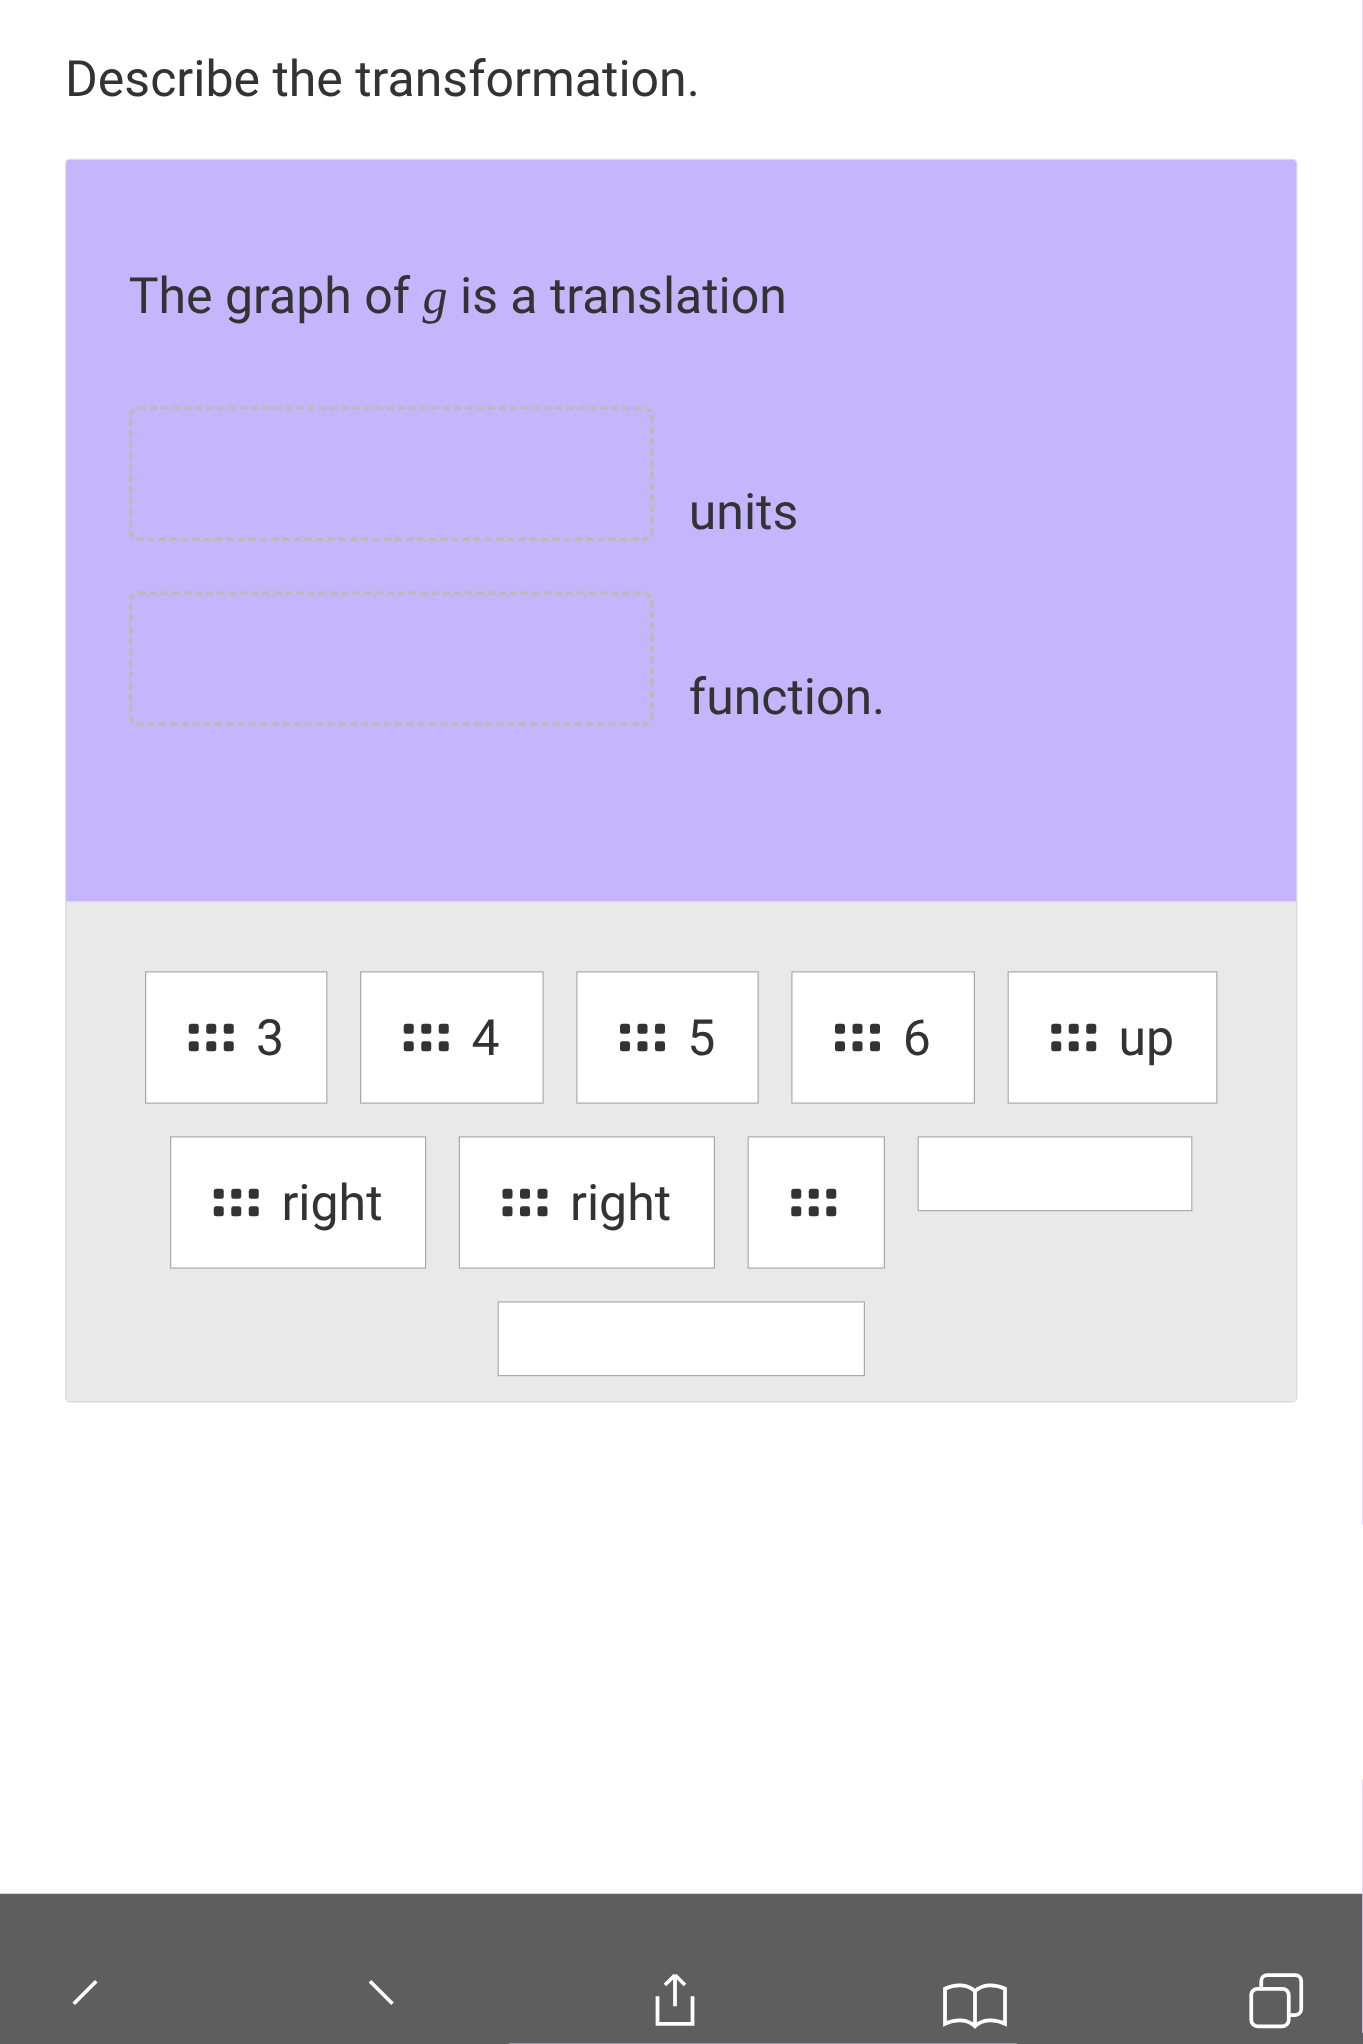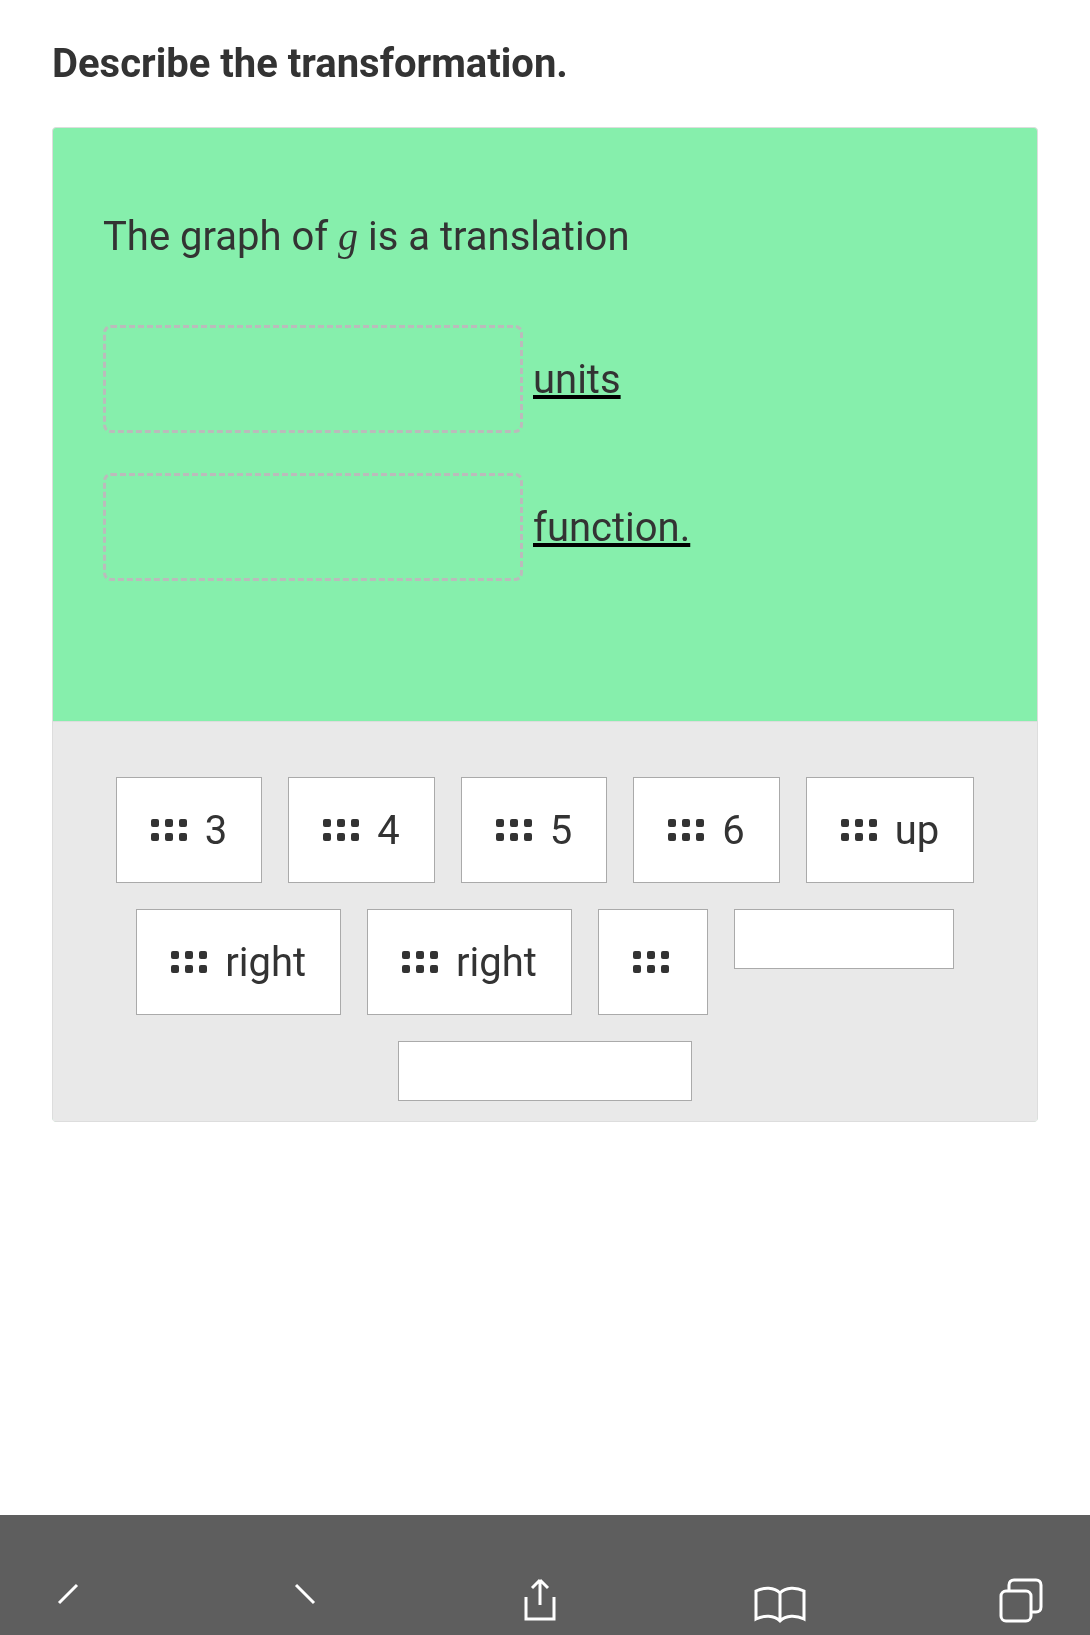--- a/index.html
+++ b/index.html
@@ -15,46 +15,45 @@
       position: relative;
       overflow: hidden;
     }
     .content-area {
       padding: 40px 52px 0;
     }
     .prompt-title {
       font-size: 40px;
       color: #333;
       margin-bottom: 40px;
-      font-weight: 700;
+      font-weight: 400;
     }
     .question-box {
       border: 1px solid #ddd;
       border-radius: 4px;
-      background: #86efac;
+      background: #c4b5fd;
     }
     .question-inner {
       padding: 85px 50px 100px;
     }
     .intro-line {
       font-size: 40px;
       color: #333;
       margin-bottom: 65px;
       font-weight: 400;
     }
     .intro-line .variable {
       font-style: italic;
       font-family: Georgia, serif;
     }
     .fill-row {
       display: flex;
-      align-items: center;
-      gap: 10px;
+      align-items: flex-end;
+      gap: 28px;
       margin-bottom: 40px;
-      text-decoration: underline;
     }
     .drop-zone {
       border: 3px dashed #bbb;
       border-radius: 8px;
       width: 420px;
       height: 108px;
       flex-shrink: 0;
     }
     .fill-label {
       font-size: 40px;

